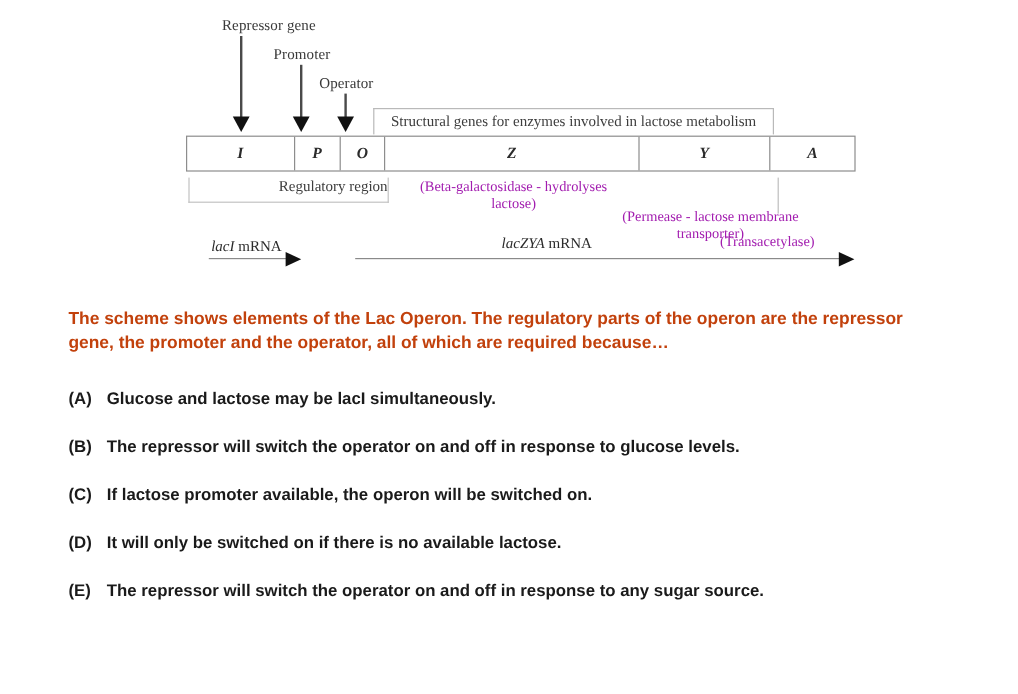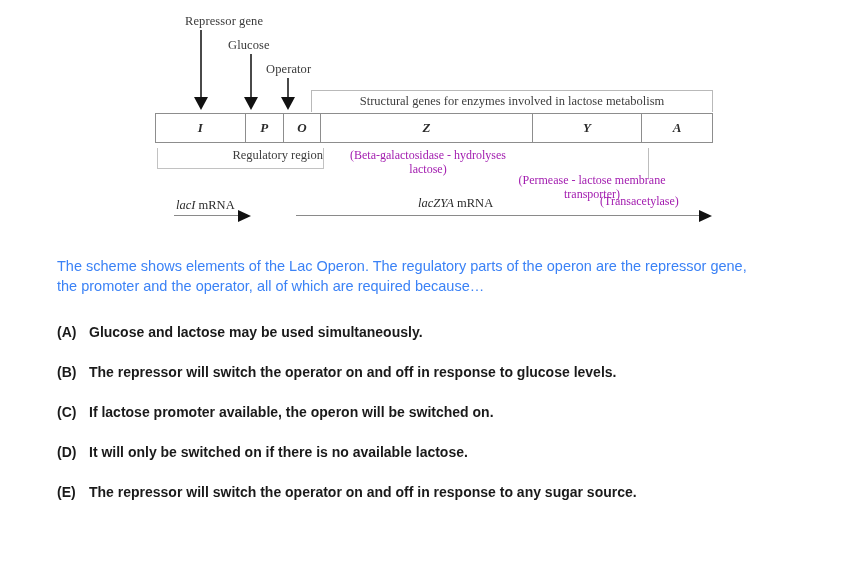--- a/index.html
+++ b/index.html
@@ -67,21 +67,21 @@
 
   #arrow-operator { left: 281px; top: 78px; height: 34px; }
   #arrow-operator .stem { height: 21px; }
   #arrow-operator .head { top: 19px; }
 
   
   #structural-bracket {
     position: absolute;
     left: 311px;
     top: 90px;
-    width: 402px;
+    width: 334px;
     height: 22px;
     border: 1px solid #b9b9b9;
     border-bottom: none;
     box-sizing: border-box;
   }
   #structural-bracket .txt {
     position: absolute;
     left: 0;
     right: 0;
     top: 3px;
@@ -204,23 +204,23 @@
   #arrow-laczya .line { width: 405px; }
   #arrow-laczya .head { left: 403px; }
 
   
   #question-block {
     position: absolute;
     left: 57px;
     top: 256px;
     width: 700px;
     font-size: 14.5px;
-    font-weight: normal;
+    font-weight: bold;
     line-height: 20px;
-    color: #3b82f6;
+    color: #c2410c;
   }
 
   #options {
     position: absolute;
     left: 57px;
     top: 322px;
     width: 760px;
   }
   .option-row {
     display: flex;
@@ -236,21 +236,21 @@
     flex: 0 0 32px;
   }
   .option-text { flex: 1 1 auto; }
 </style>
 </head>
 <body>
 
 <div id="diagram">
 
   <div class="callout-label" id="lbl-repressor">Repressor gene</div>
-  <div class="callout-label" id="lbl-promoter">Glucose</div>
+  <div class="callout-label" id="lbl-promoter">Promoter</div>
   <div class="callout-label" id="lbl-operator">Operator</div>
 
   <div class="callout-arrow" id="arrow-repressor">
     <div class="stem"></div>
     <div class="head"></div>
   </div>
   <div class="callout-arrow" id="arrow-promoter">
     <div class="stem"></div>
     <div class="head"></div>
   </div>
@@ -293,21 +293,21 @@
     <div class="head"></div>
   </div>
 
 </div>
 
 <div id="question-block">The scheme shows elements of the Lac Operon. The regulatory parts of the operon are the repressor gene, the promoter and the operator, all of which are required because…</div>
 
 <div id="options">
   <div class="option-row">
     <span class="option-letter">(A)</span>
-    <span class="option-text">Glucose and lactose may be used simultaneously.</span>
+    <span class="option-text">Glucose and lactose may be lacI simultaneously.</span>
   </div>
   <div class="option-row">
     <span class="option-letter">(B)</span>
     <span class="option-text">The repressor will switch the operator on and off in response to glucose levels.</span>
   </div>
   <div class="option-row">
     <span class="option-letter">(C)</span>
     <span class="option-text">If lactose promoter available, the operon will be switched on.</span>
   </div>
   <div class="option-row">

